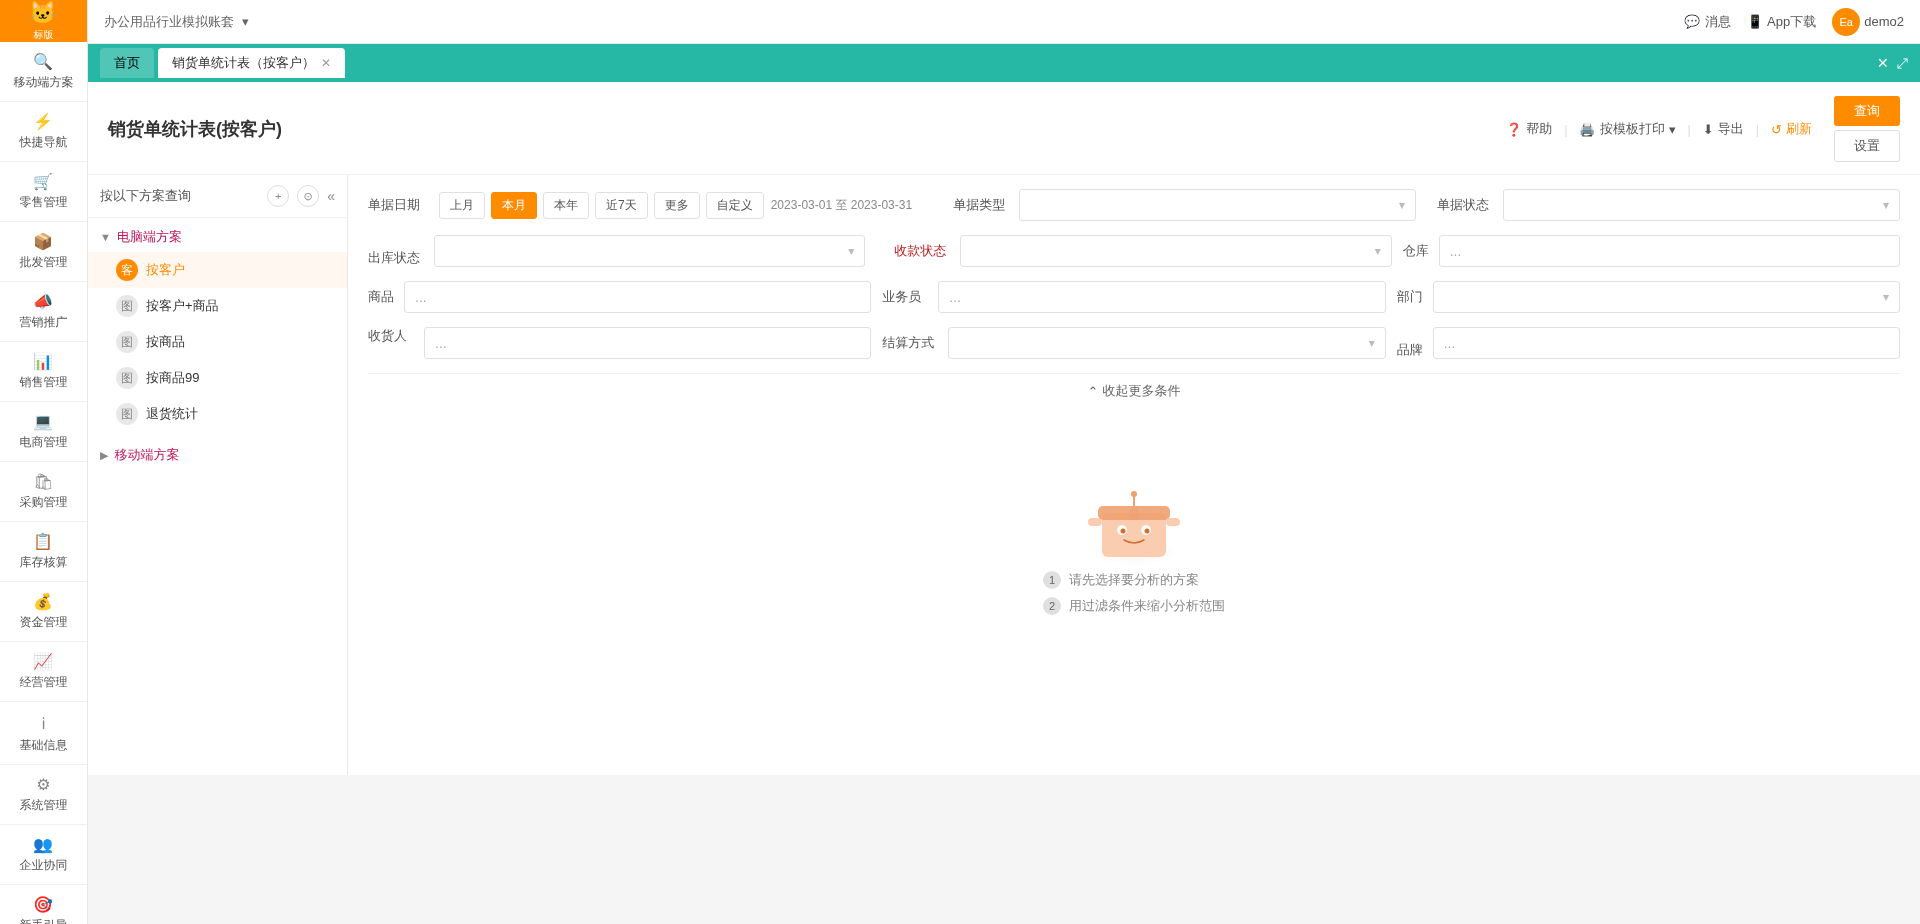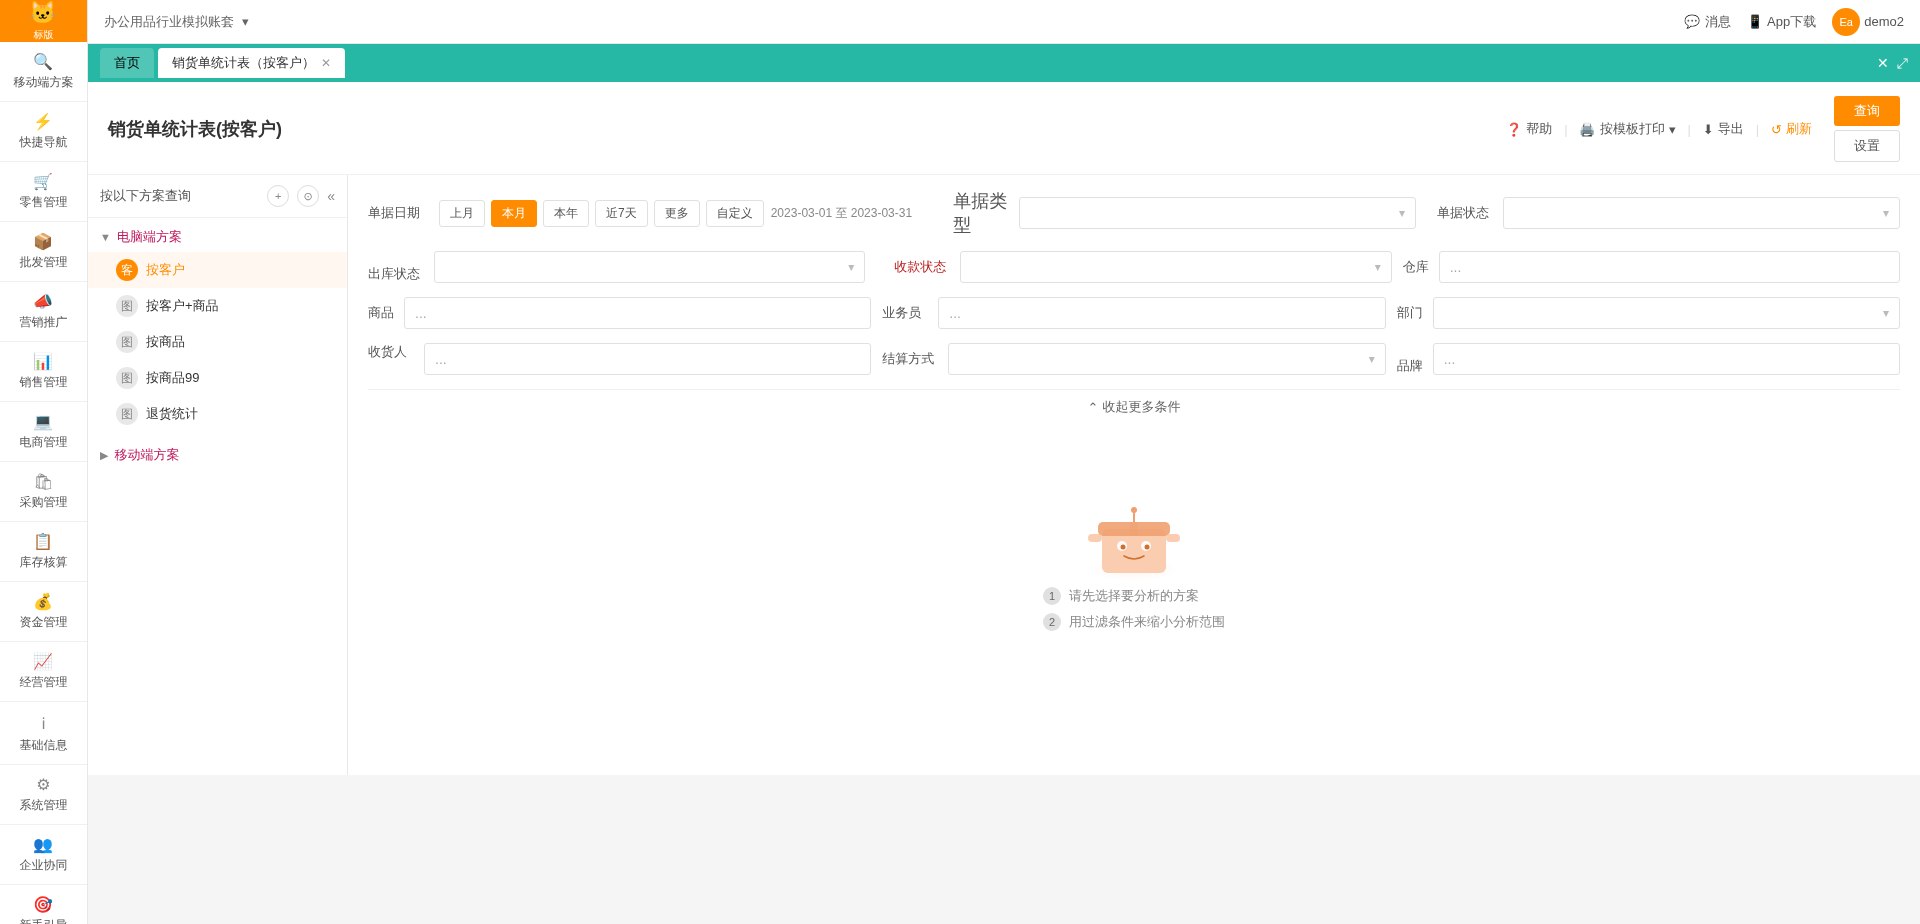--- a/index.html
+++ b/index.html
@@ -294,21 +294,21 @@
               <button class="date-btn">上月</button>
               <button class="date-btn active">本月</button>
               <button class="date-btn">本年</button>
               <button class="date-btn">近7天</button>
               <button class="date-btn">更多</button>
               <button class="date-btn">自定义</button>
             </div>
             <span class="date-range">2023-03-01 至 2023-03-31</span>
 
             <div style="flex:1;display:flex;align-items:center;gap:6px;margin-left:40px;">
-              <span style="width:60px;font-size:18px;color:#555;flex-shrink:0;">单据类型</span>
+              <span style="width:60px;font-size:13px;color:#555;flex-shrink:0;">单据类型</span>
               <div class="filter-select" style="flex:1;margin:0;">
                 <span class="select-text"></span>
                 <span class="select-arrow">▾</span>
               </div>
             </div>
 
             <div style="flex:1;display:flex;align-items:center;gap:6px;margin-left:20px;">
               <span style="width:60px;font-size:13px;color:#555;flex-shrink:0;">单据状态</span>
               <div class="filter-select" style="flex:1;margin:0;">
                 <span class="select-text"></span>

